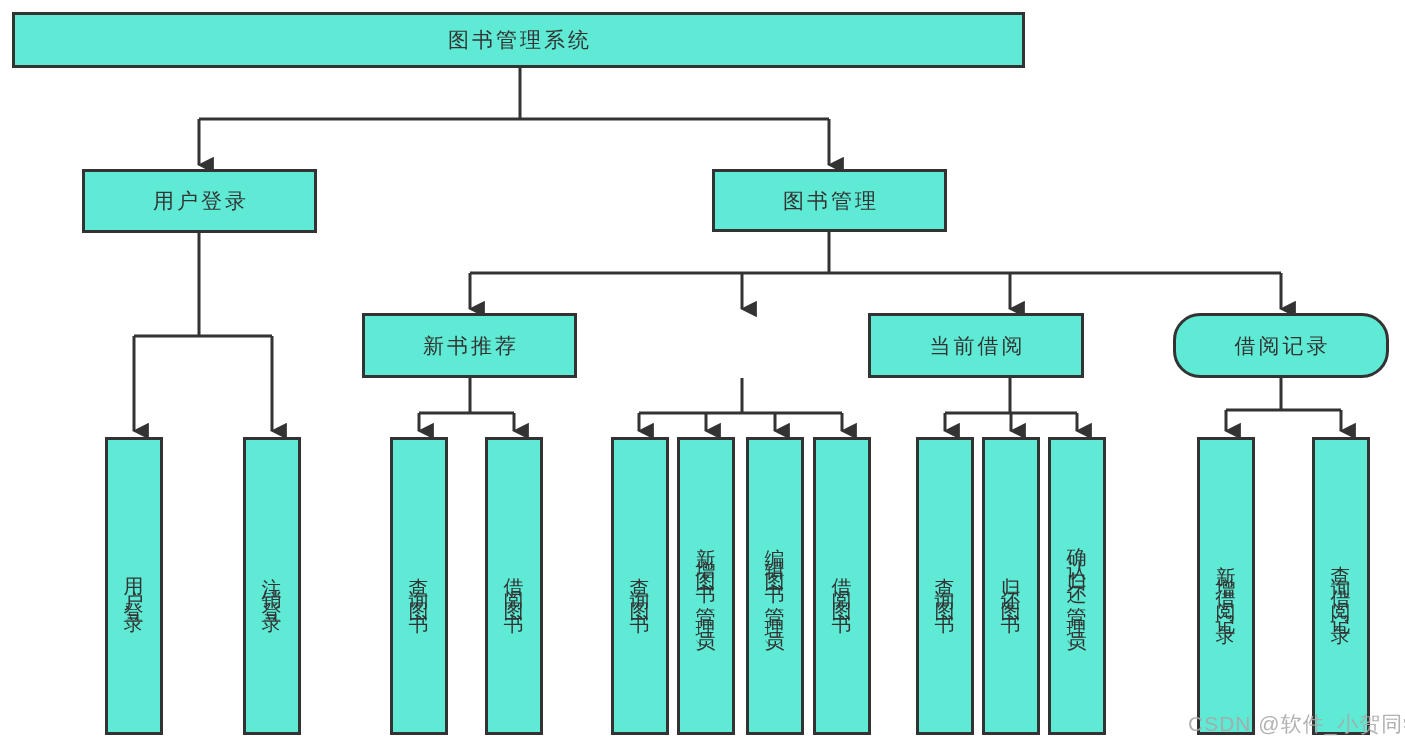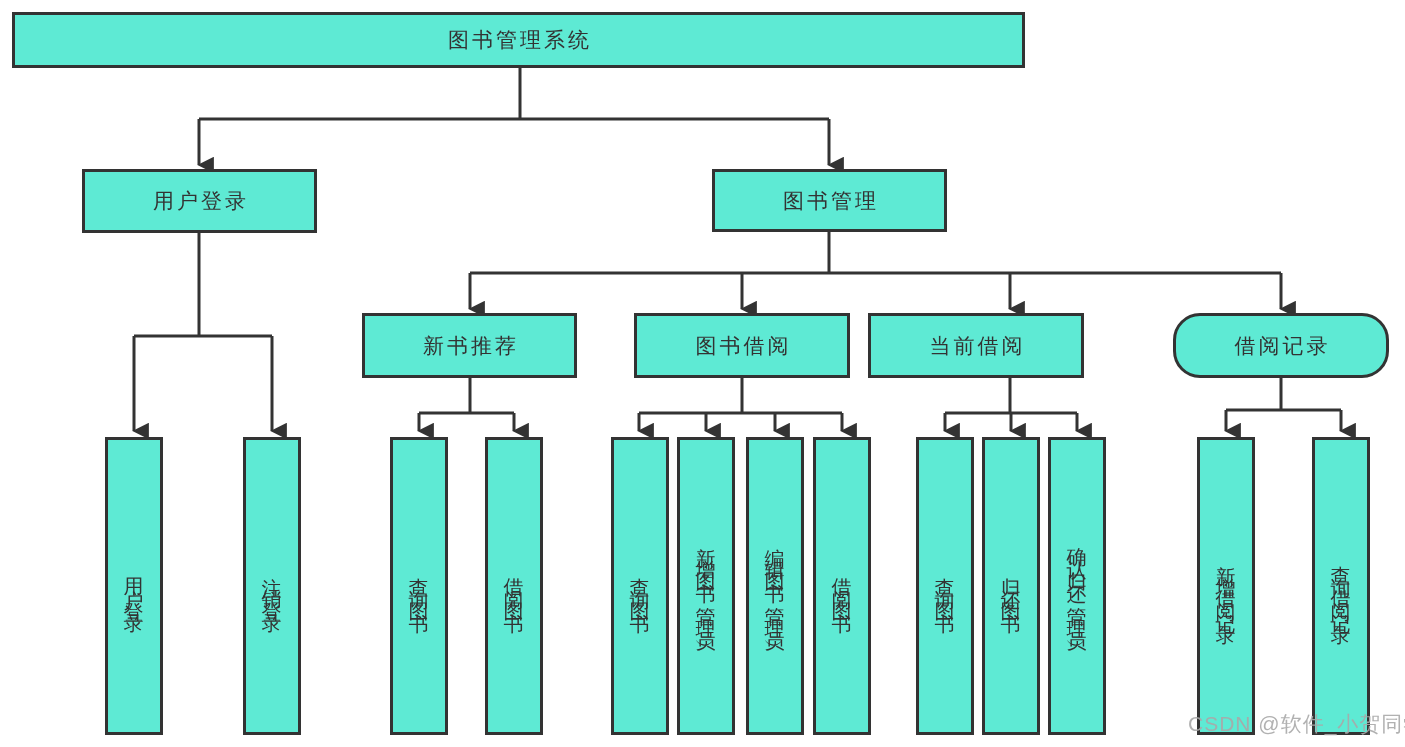--- a/index.html
+++ b/index.html
@@ -96,23 +96,20 @@
   <div class="box" style="left:82px;top:169px;width:235px;height:64px;">
     <span class="h-label">用户登录</span>
   </div>
   <div class="box" style="left:712px;top:169px;width:235px;height:63px;text-align:right;">
     <span class="h-label">图书管理</span>
   </div>
 
   <div class="box" style="left:362px;top:313px;width:215px;height:65px;">
     <span class="h-label">新书推荐</span>
   </div>
-  <div class="box" style="left:634px;top:313px;width:216px;height:65px;">
-    <span class="h-label">图书借阅</span>
-  </div>
   <div class="box" style="left:868px;top:313px;width:216px;height:65px;">
     <span class="h-label">当前借阅</span>
   </div>
   <div class="box" style="left:1173px;top:313px;width:216px;height:65px;border-radius:27px;">
     <span class="h-label">借阅记录</span>
   </div>
 
   <div class="box" style="left:105px;top:437px;width:58px;height:298px;">
     <span class="v-label">用户登录</span>
   </div>

